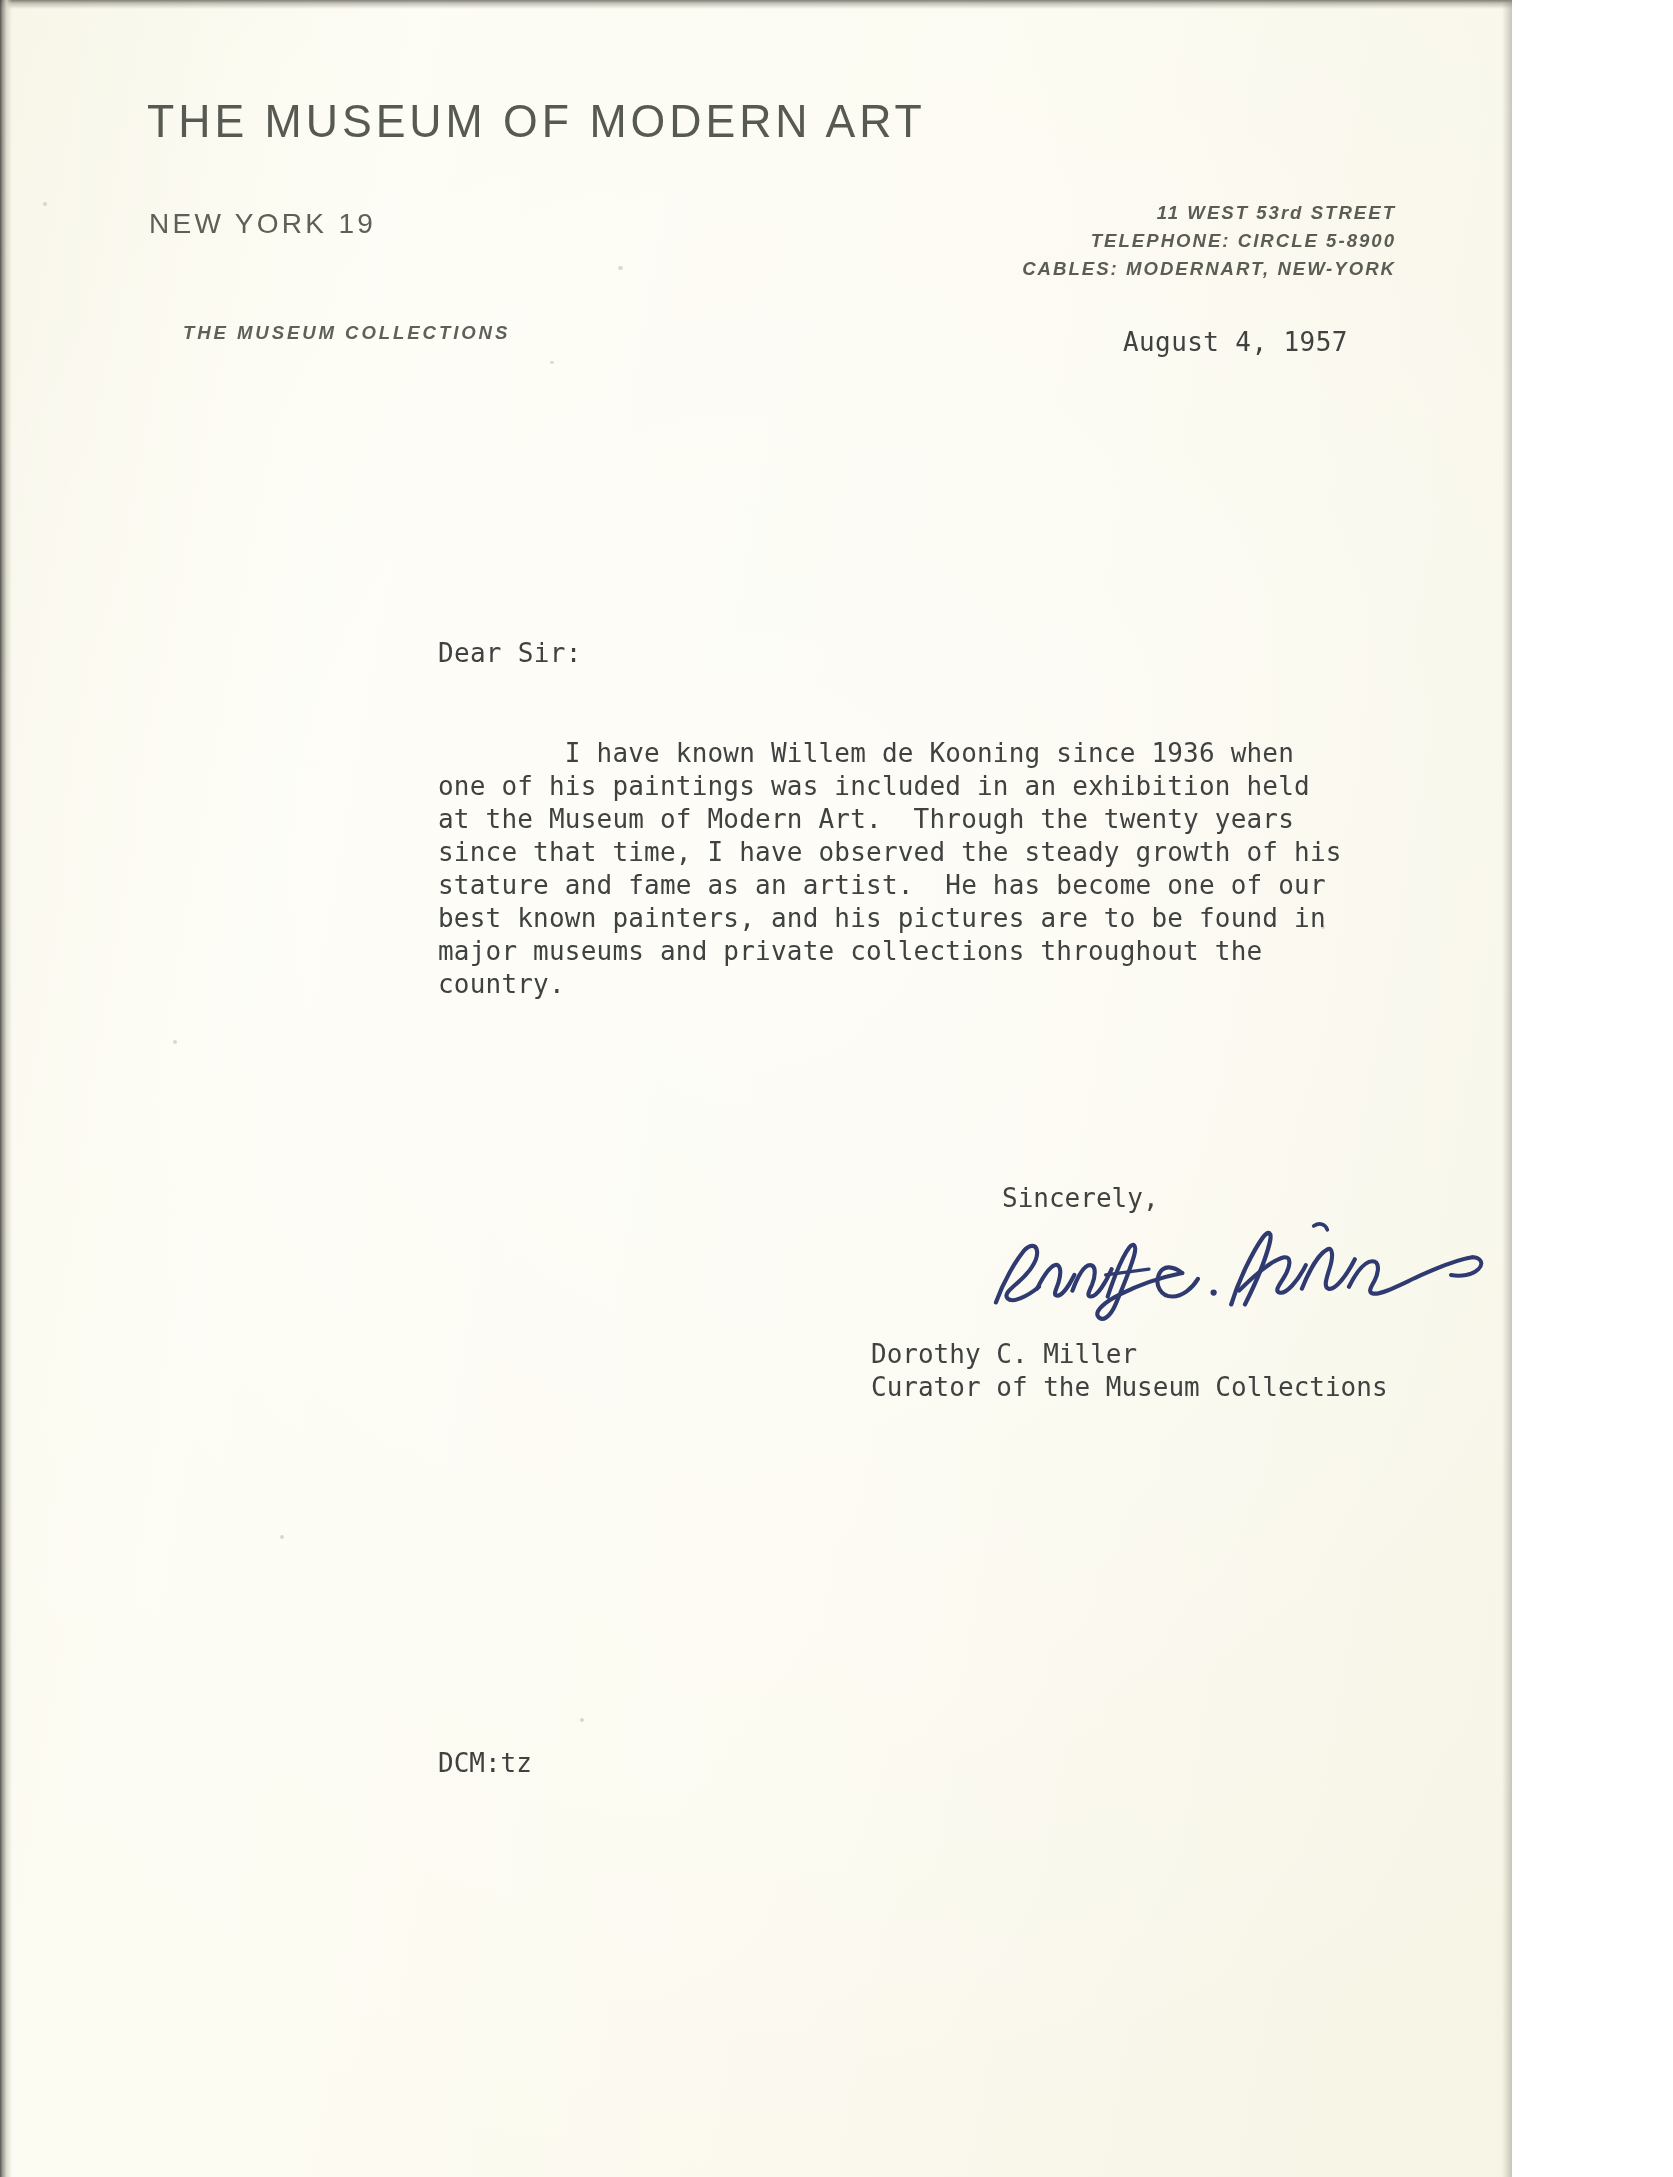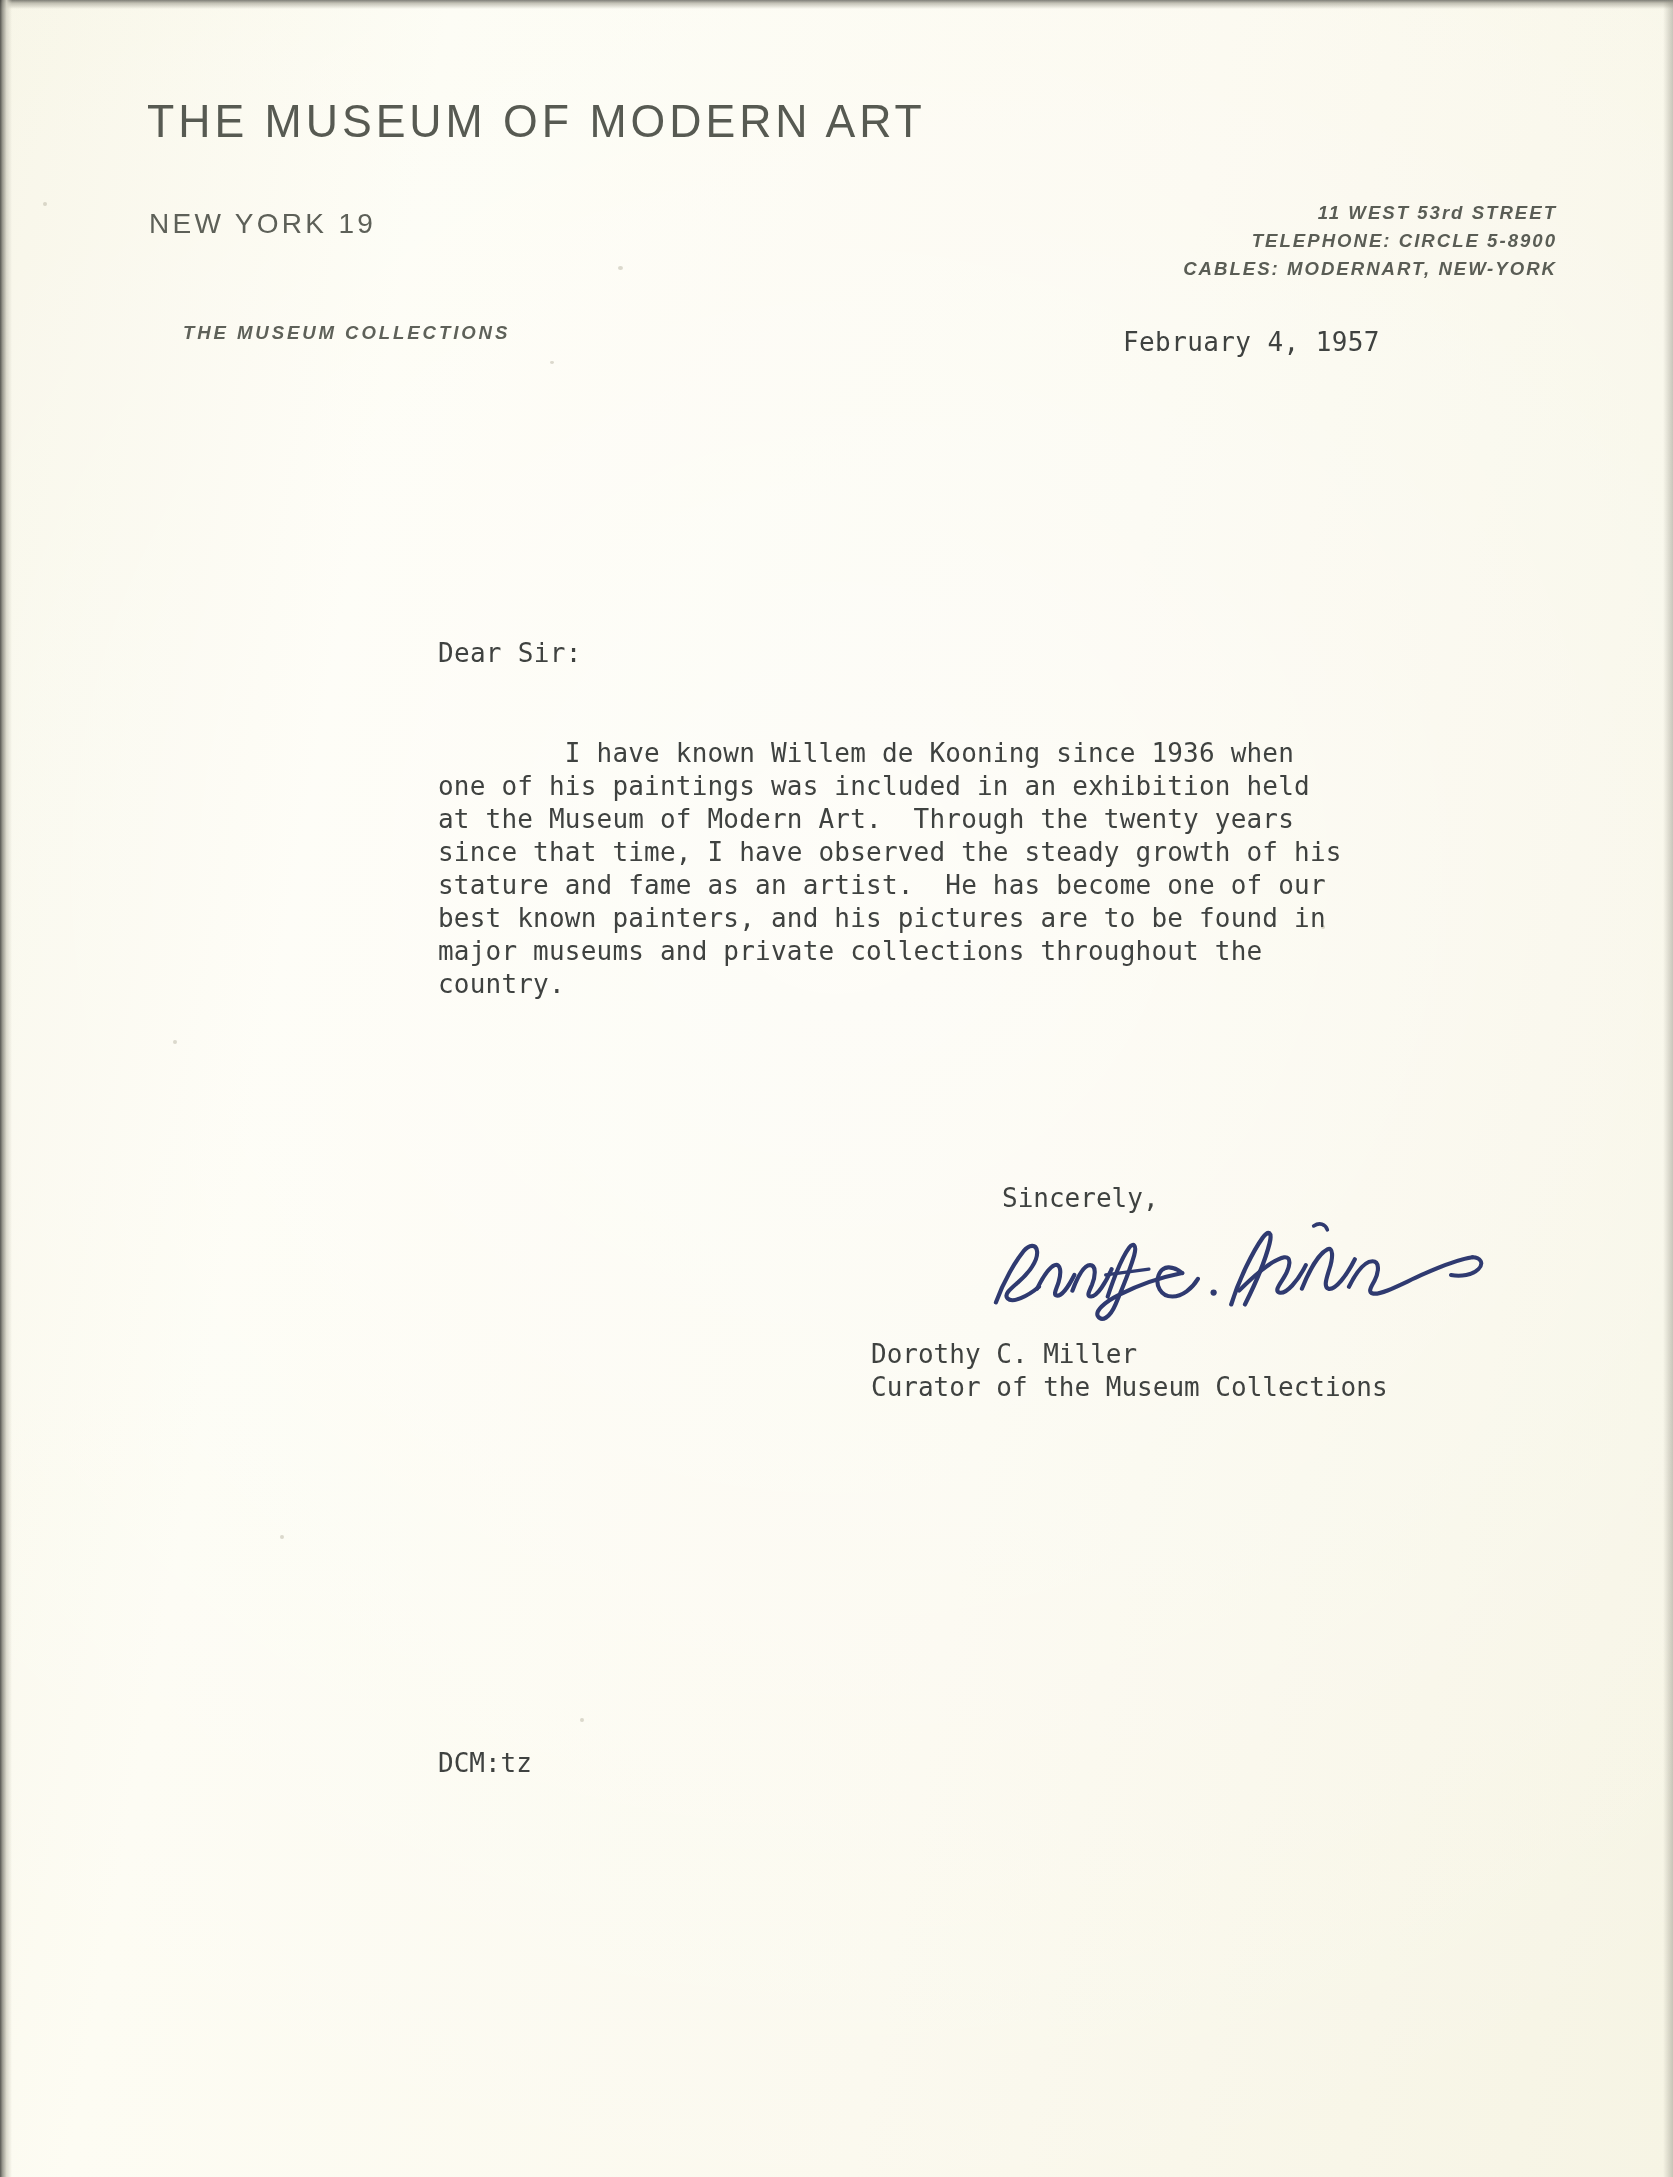--- a/index.html
+++ b/index.html
@@ -3,21 +3,21 @@
 <meta charset="utf-8">
 <title>MoMA Letter — April 4, 1957</title>
 <style>
   html, body {
     margin: 0;
     padding: 0;
     background: #ffffff;
   }
   #page {
     position: relative;
-    width: 1673px;
+    width: 1512px;
     height: 2178px;
     background: #fca5a5;
     overflow: hidden;
     font-family: "Liberation Sans", sans-serif;
   }
   
   #paper-tone {
     position: absolute;
     inset: 0;
     background:
@@ -194,21 +194,21 @@
   <div class="letterhead-city">NEW YORK 19</div>
 
   <div class="dept-line">THE MUSEUM COLLECTIONS</div>
 
   <div class="contact-block">
     <div>11 WEST 53rd STREET</div>
     <div>TELEPHONE: CIRCLE 5-8900</div>
     <div>CABLES: MODERNART, NEW-YORK</div>
   </div>
 
-  <div class="tw date-line">February 4, 1957</div>
+  <div class="tw date-line">August 4, 1957</div>
 
   <div class="tw salutation">Dear Sir:</div>
 
   <div class="tw body-para" id="para-1">        I have known Willem de Kooning since 1936 when
 one of his paintings was included in an exhibition held
 at the Museum of Modern Art.  Through the twenty years
 since that time, I have observed the steady growth of his
 stature and fame as an artist.  He has become one of our
 best known painters, and his pictures are to be found in
 major museums and private collections throughout the

